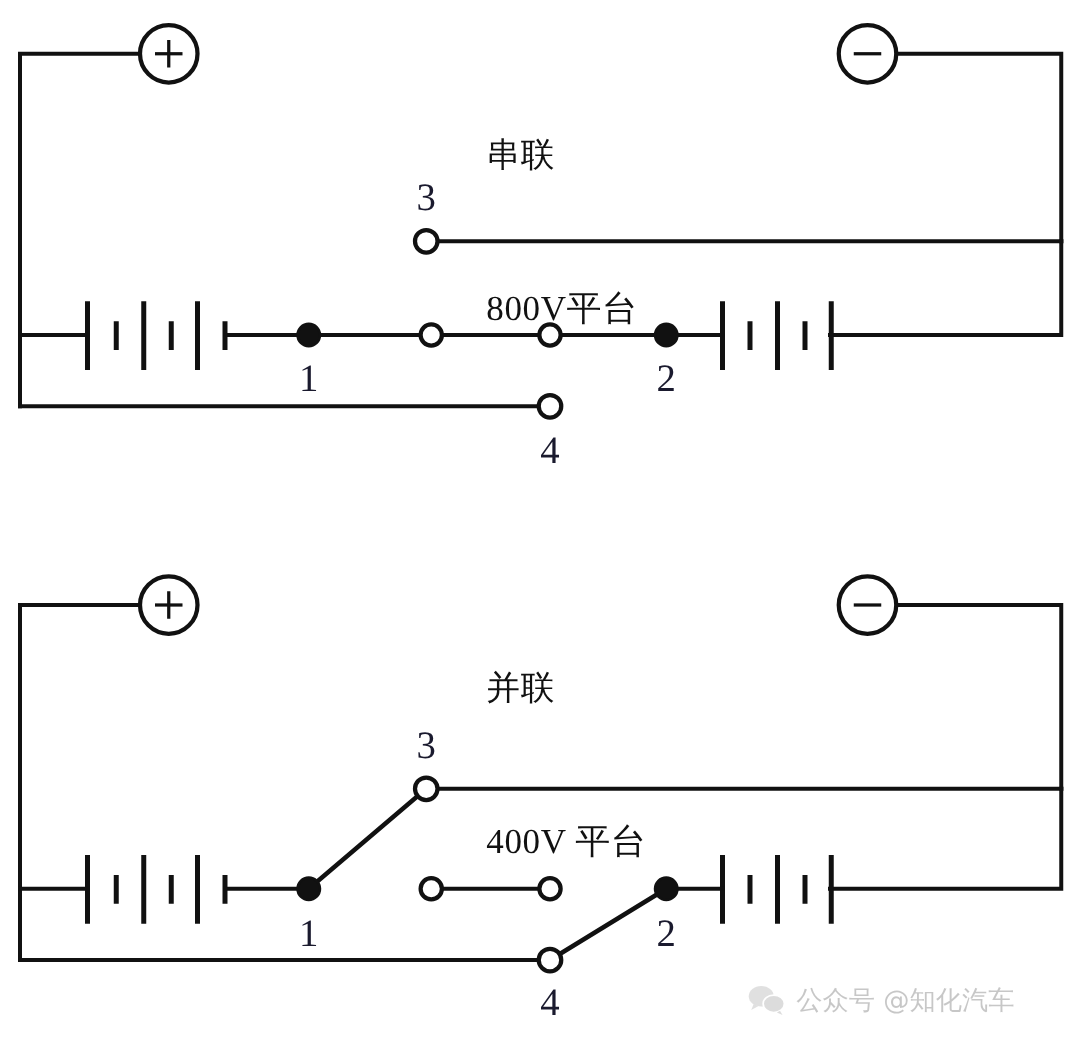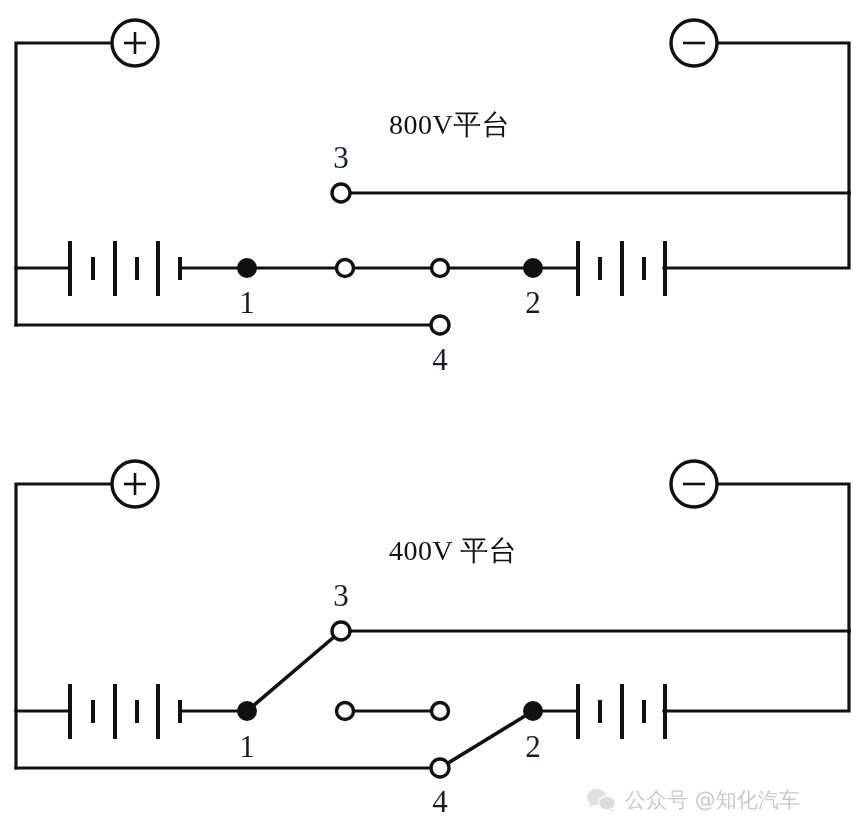--- a/index.html
+++ b/index.html
@@ -81,21 +81,21 @@
     color: #111111;
     line-height: 1.52;
     white-space: pre;
     letter-spacing: 0.5px;
   }
   #caption-series { left: 389px; top: 22px; }
   #caption-parallel { left: 389px; top: 448px; }
   .caption .ln2 { font-family: "Liberation Serif", "DejaVu Serif", serif; font-size: 28px; text-align: center; }
   #watermark {
     position: absolute;
-    left: 586px;
+    left: 598px;
     top: 786px;
     display: flex;
     align-items: center;
     gap: 9px;
     opacity: 0.30;
   }
   #watermark .wm-text {
     font-family: "DejaVu Sans", "Liberation Sans", sans-serif;
     font-size: 21px;
     color: #4a4a4a;
@@ -215,24 +215,26 @@
       <circle class="node-open" cx="440" cy="768" r="9"></circle>
 
       <text class="num" x="247" y="757">1</text>
       <text class="num" x="533" y="757">2</text>
       <text class="num" x="341" y="606">3</text>
       <text class="num" x="440" y="812">4</text>
     </g>
   </svg>
 
   <div class="caption" id="caption-series">
+    <div>串联</div>
     <div class="ln2">800V平台</div>
   </div>
 
   <div class="caption" id="caption-parallel">
+    <div>并联</div>
     <div class="ln2">400V 平台</div>
   </div>
 
   <div id="watermark">
     <svg class="wechat-logo" width="30" height="24" viewBox="0 0 30 24">
       <ellipse cx="11" cy="9" rx="10" ry="8.2" fill="#9a9a9a"></ellipse>
       <path d="M 5 15 L 3 20 L 8.5 17 Z" fill="#9a9a9a"></path>
       <ellipse cx="21" cy="15" rx="8.5" ry="7" fill="#8f8f8f" stroke="#ffffff" stroke-width="1.4"></ellipse>
       <path d="M 26 20.5 L 28 24 L 23.5 22 Z" fill="#8f8f8f"></path>
     </svg>

